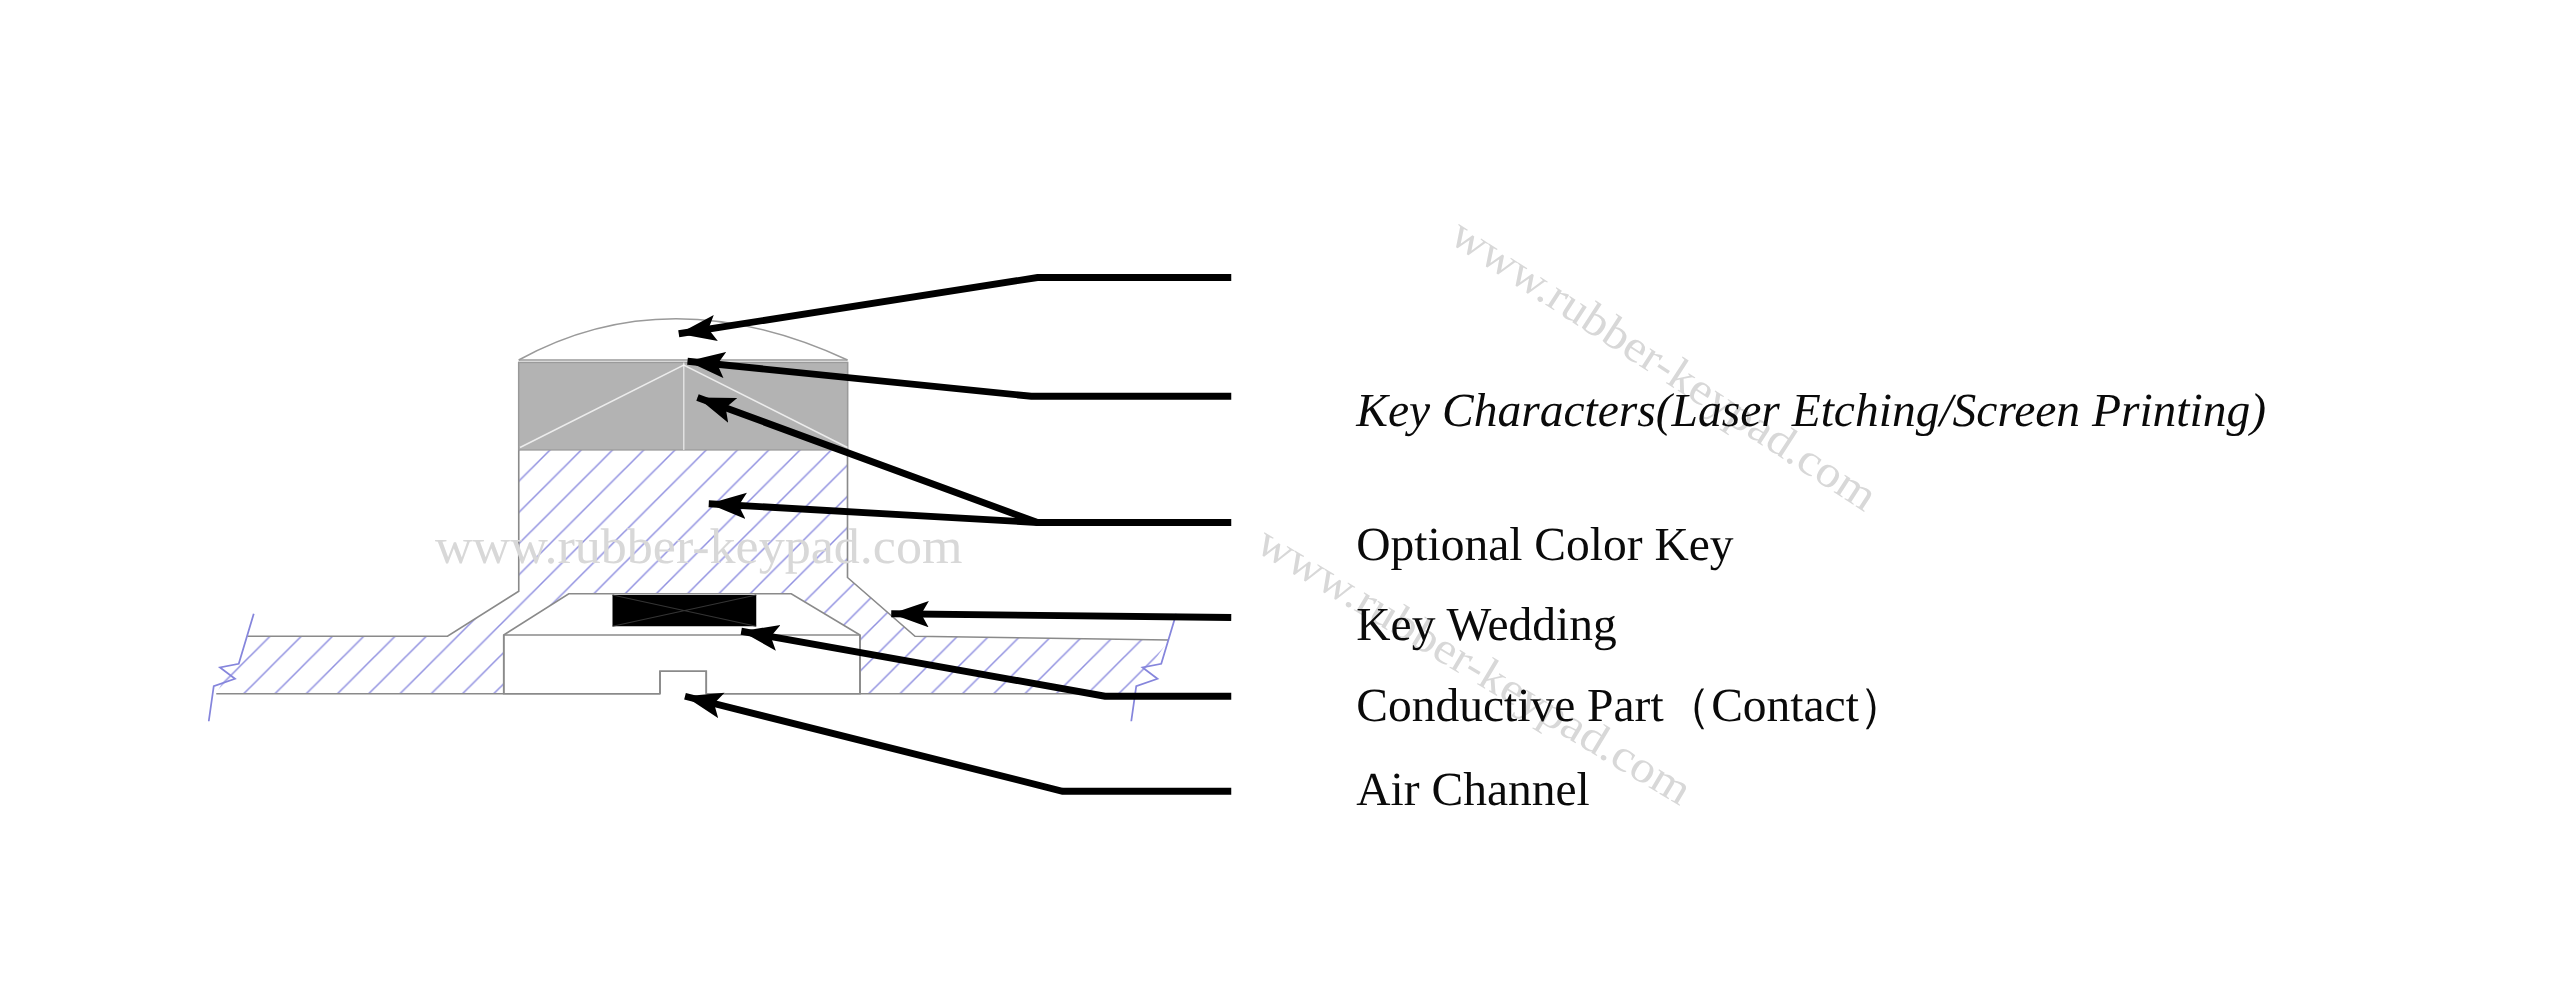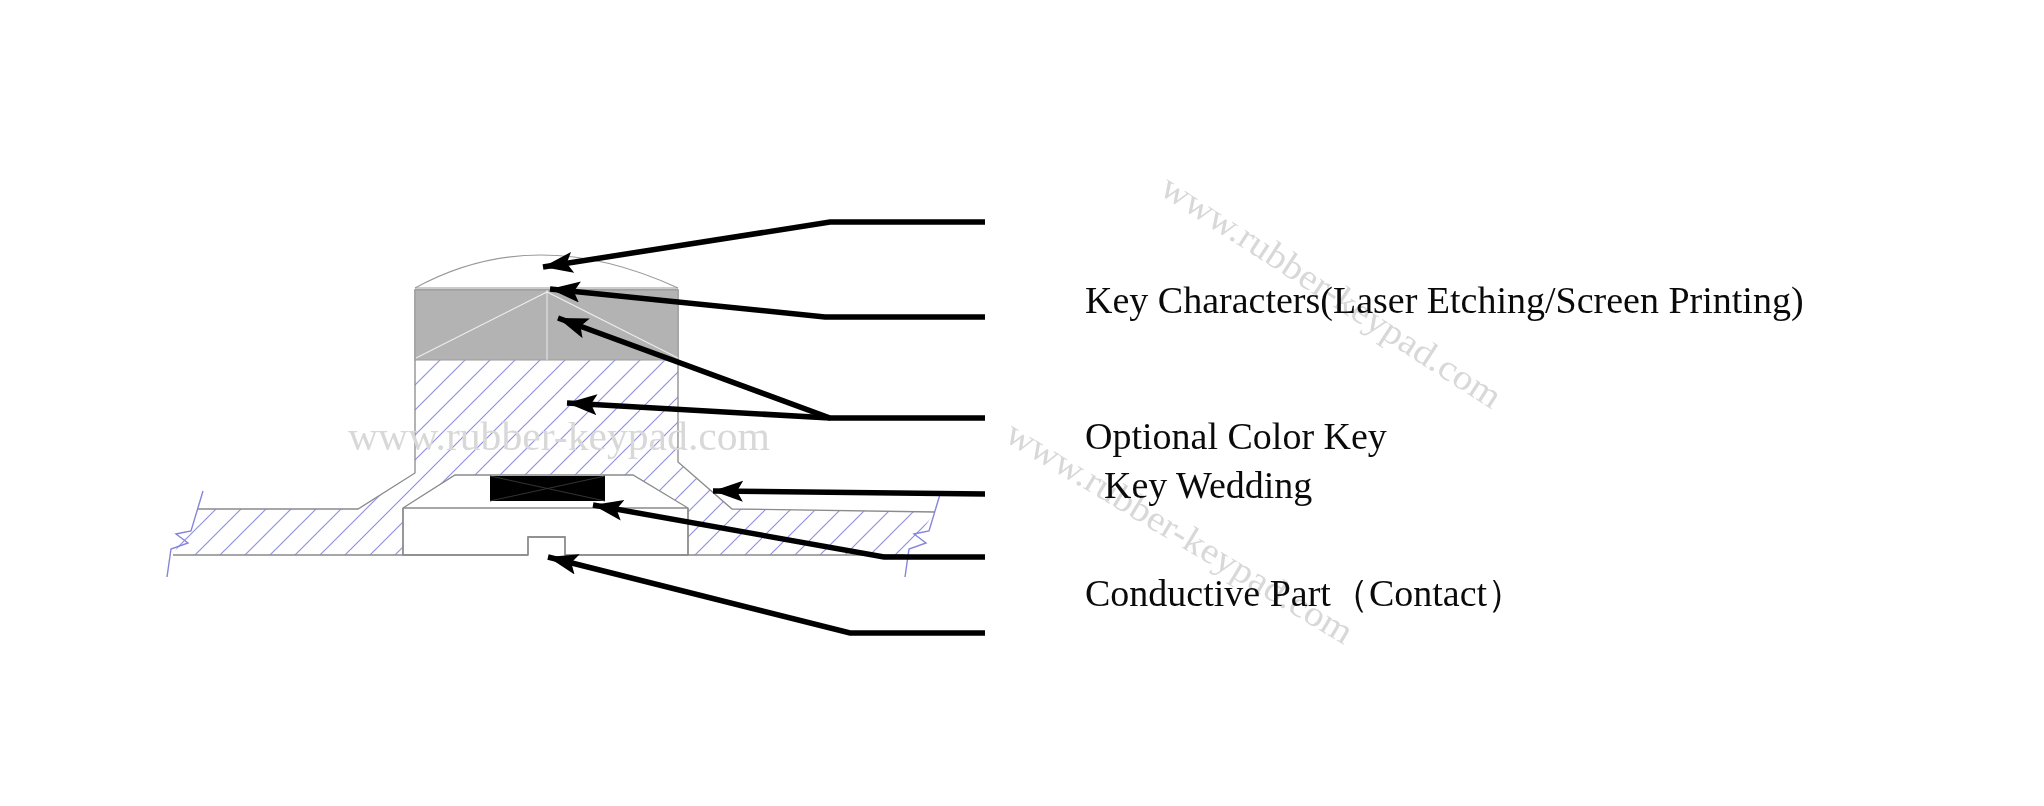--- a/index.html
+++ b/index.html
@@ -18,24 +18,24 @@
   .stage svg{position:absolute;left:0;top:0;}
   .page-title{
     position:absolute;left:190px;top:92px;font-size:46px;color:#000;
     white-space:nowrap;letter-spacing:0px;
   }
   .part-label{
     position:absolute;left:1085px;height:48px;line-height:48px;
     font-size:38px;color:var(--ink);white-space:nowrap;
   }
   .lbl-1{top:194px;}
-  .lbl-2{top:276px;}
+  .lbl-2{top:305px;font-style:italic;}
   .lbl-3{top:412px;}
-  .lbl-4{top:461px;margin-left:19px;}
-  .lbl-5{top:541px;margin-top:28px;}
+  .lbl-4{top:476px;}
+  .lbl-5{top:541px;}
   .lbl-6{top:608px;}
 </style>
 </head>
 <body>
 
 <div class="stage">
 
   <svg width="2044" height="806" viewBox="0 0 2044 806">
     <defs>
       <pattern id="hatch" width="25" height="25" patternUnits="userSpaceOnUse">
@@ -92,14 +92,15 @@
       <path d="M985,557 L884,557 L593,505" marker-end="url(#arrow)"></path>
       <path d="M985,633 L850,633 L548,557" marker-end="url(#arrow)"></path>
     </g>
   </svg>
 
 
   <div class="part-label lbl-2">Key Characters(Laser Etching/Screen Printing)</div>
   <div class="part-label lbl-3">Optional Color Key</div>
   <div class="part-label lbl-4">Key Wedding</div>
   <div class="part-label lbl-5">Conductive Part（Contact）</div>
+  <div class="part-label lbl-6">Air Channel</div>
 
 </div>
 
 </body></html>

